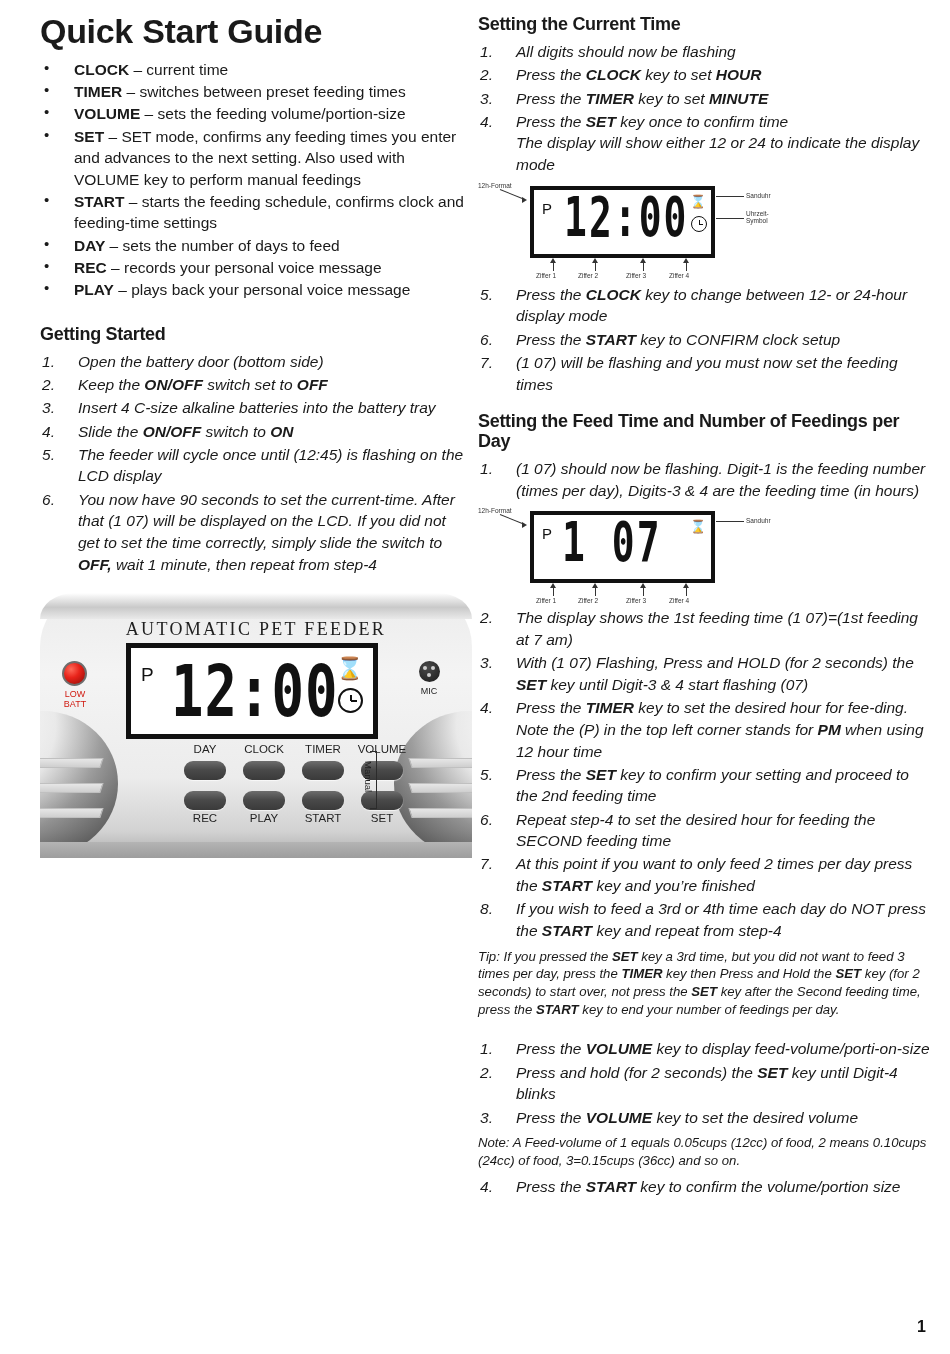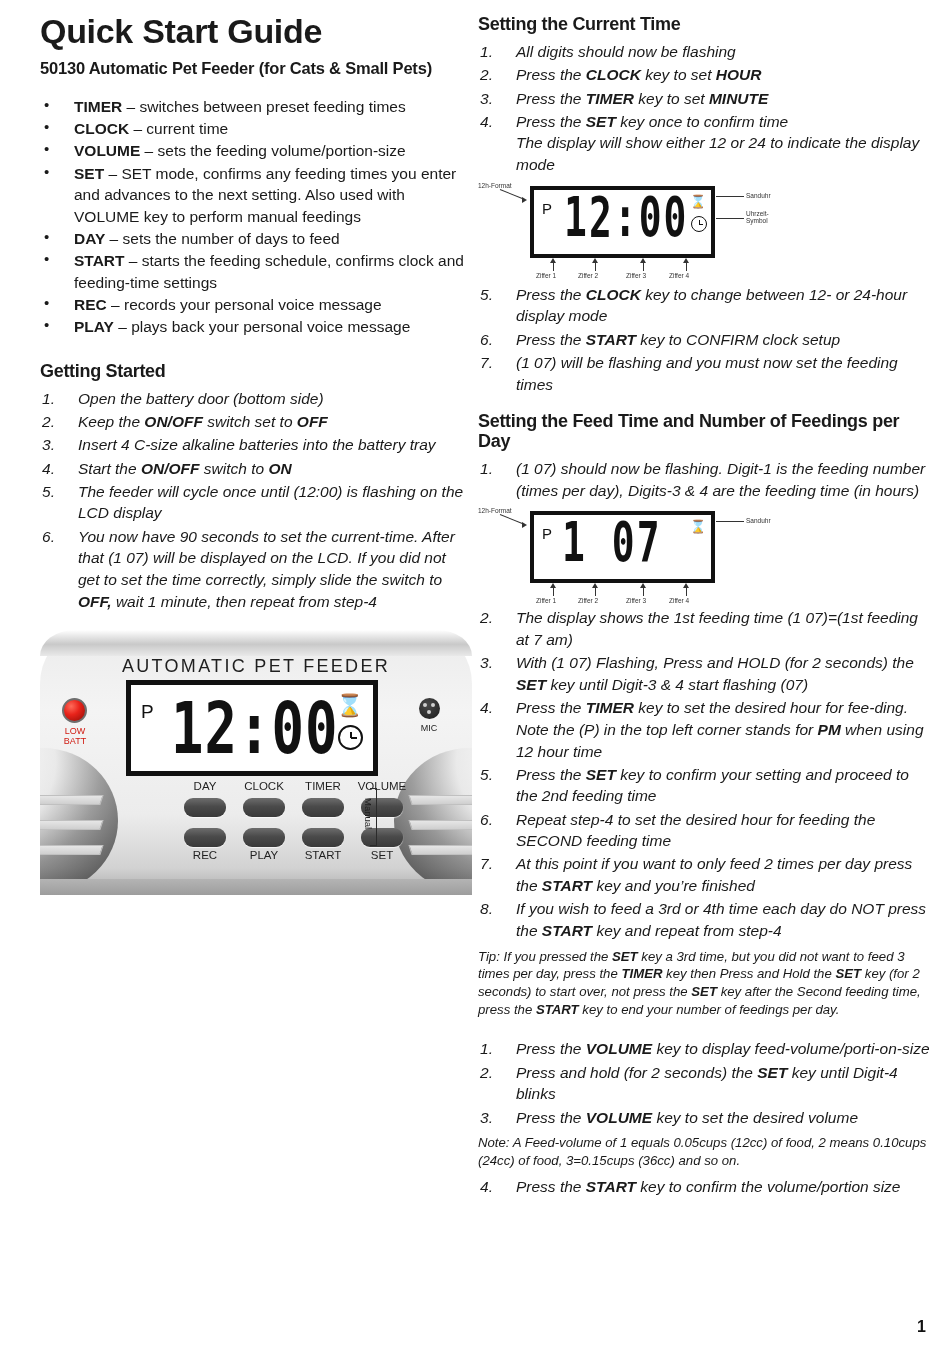--- a/index.html
+++ b/index.html
@@ -228,21 +228,21 @@
     border-radius: 50%;
   }
   .brandline {
     position: absolute;
     top: 26px;
     width: 100%;
     text-align: center;
     font-size: 18px;
     letter-spacing: 2.3px;
     color: #1f1f1f;
-    font-family: Liberation Sans, sans-serif;
+    font-family: Liberation Serif, serif;
   }
   .lcd-panel {
     position: absolute;
     left: 86px; top: 50px;
     width: 252px; height: 96px;
     background: #fff;
     border: 5px solid #111;
     box-sizing: border-box;
   }
   .led {
@@ -382,42 +382,41 @@
   }
 </style>
 </head>
 <body>
 
 <div class="page">
 
   <div class="col col-left">
 
     <h1 class="doc-title">Quick Start Guide</h1>
-    <div class="subtitle">50130 Automatic Pet Feeder (for Cats &amp; Small Pets)</div>
 
     <ul class="bullets" id="cpk-list">
+        <li><span class="k">CLOCK</span><span> – current time</span></li>
         <li><span class="k">TIMER</span><span> – switches between preset feeding times</span></li>
-        <li><span class="k">CLOCK</span><span> – current time</span></li>
         <li><span class="k">VOLUME</span><span> – sets the feeding volume/portion-size</span></li>
         <li><span class="k">SET</span><span> – SET mode, confirms any feeding times you enter and advances to the next setting. Also used with VOLUME key to perform manual feedings</span></li>
+        <li><span class="k">START</span><span> – starts the feeding schedule, confirms clock and feeding-time settings</span></li>
         <li><span class="k">DAY</span><span> – sets the number of days to feed</span></li>
-        <li><span class="k">START</span><span> – starts the feeding schedule, confirms clock and feeding-time settings</span></li>
         <li><span class="k">REC</span><span> – records your personal voice message</span></li>
         <li><span class="k">PLAY</span><span> – plays back your personal voice message</span></li>
       </ul>
 
     <div class="spacer-md"></div>
 
     <h2 class="sec">Getting Started</h2>
     <ol class="nums" id="gs-list">
         <li><span>Open the battery door (bottom side)</span></li>
         <li><span>Keep the </span><span class="k">ON/OFF</span><span> switch set to </span><span class="k">OFF</span></li>
         <li><span>Insert 4 C-size alkaline batteries into the battery tray</span></li>
-        <li><span>Start the </span><span class="k">ON/OFF</span><span> switch to </span><span class="k">ON</span></li>
-        <li><span>The feeder will cycle once until (12:00) is flashing on the LCD display</span></li>
+        <li><span>Slide the </span><span class="k">ON/OFF</span><span> switch to </span><span class="k">ON</span></li>
+        <li><span>The feeder will cycle once until (12:45) is flashing on the LCD display</span></li>
         <li><span>You now have 90 seconds to set the current-time. After that (1 07) will be displayed on the LCD. If you did not get to set the time correctly, simply slide the switch to </span><span class="k">OFF,</span><span> wait 1 minute, then repeat from step-4</span></li>
       </ol>
 
     <div class="product">
       <div class="prod-body"></div>
       <div class="prod-top-shade"></div>
 
       <div class="side-swoosh" style="left:-72px; top:118px;"></div>
       <div class="side-swoosh" style="right:-72px; top:118px; transform:scaleX(-1);"></div>
 

